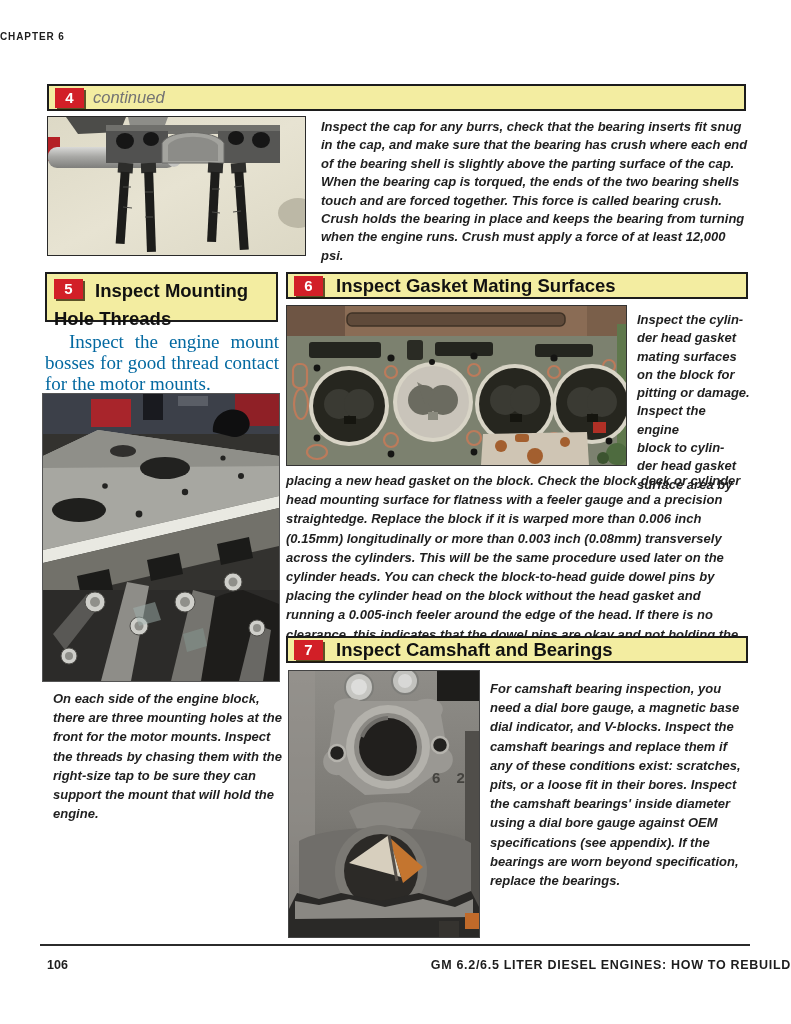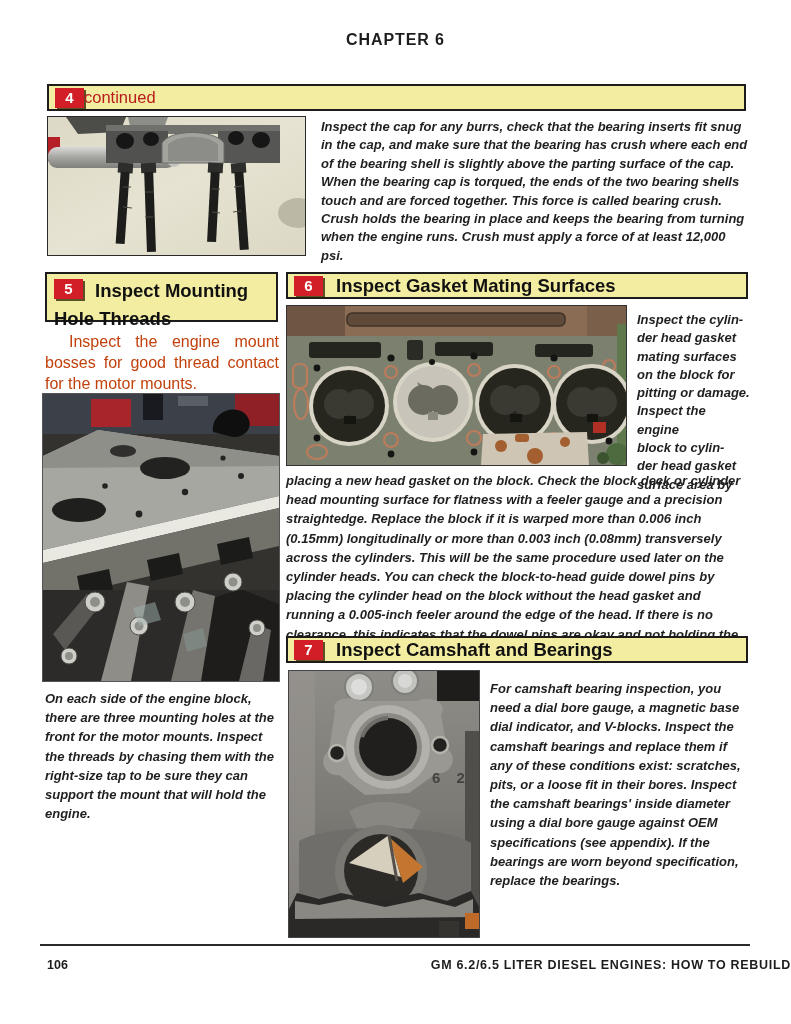--- a/index.html
+++ b/index.html
@@ -4,44 +4,44 @@
 <style>
   * { margin:0; padding:0; box-sizing:border-box; }
   html,body { background:#ffffff; }
   .page {
     position:relative; width:791px; height:1024px; background:#ffffff;
     font-family:"Liberation Sans", sans-serif; overflow:hidden;
     margin:0 auto;
   }
   .chapter-header {
     position:absolute; top:31px; left:0; width:100%;
-    text-align:center; font-weight:bold; font-size:16px;
+    font-weight:bold; font-size:10px;
     letter-spacing:0.9px; color:#1d1d1d;
   }
   .section-bar {
     position:absolute; background:#f3eda1; border:2px solid #1c1c1c;
     display:flex; align-items:center;
   }
   .section-bar.wrap { display:block; }
   .num-box {
     width:29px; height:20px; background:#d21f27; color:#ffffff;
     font-weight:bold; font-size:15px; line-height:20px; text-align:center;
     box-shadow:2px 2px 0 rgba(40,30,0,0.75); flex:0 0 auto;
   }
   .bar-title { font-weight:bold; font-size:18.5px; color:#111; margin-left:13px; white-space:nowrap; }
-  .bar-continued { font-size:16.5px; color:#b91c1c; }
+  .bar-continued { font-style:italic; font-size:16.5px; color:#737373; margin-left:9px; }
   .ital {
     position:absolute; font-style:italic; font-weight:bold;
     font-size:13px; line-height:19.2px; color:#1f1f1f;
   }
   .ital.tight { line-height:18.4px; }
   .prelines { white-space:pre-line; }
   .serif-body {
-    position:absolute; font-family:Liberation Sans, sans-serif;
-    font-size:16px; line-height:21px; color:#c2410c;
+    position:absolute; font-family:Liberation Serif, serif;
+    font-size:19px; line-height:21px; color:#0369a1;
     text-align:justify; text-indent:24px;
   }
   .photo { position:absolute; overflow:hidden; }
   .photo svg { display:block; }
   .footer-rule { position:absolute; left:40px; right:41px; top:944px; border-top:2px solid #2b2b2b; }
   .footer-page { position:absolute; left:47px; top:958px; font-weight:bold; font-size:12.5px; color:#1d1d1d; }
   .footer-title { position:absolute; left:0; top:958px; width:100%; text-align:right; font-weight:bold; font-size:12.5px; letter-spacing:0.7px; color:#1d1d1d; }
 </style>
 </head>
 <body>
@@ -326,19 +326,19 @@
 
       <path d="M0 238 L8 222 L30 228 L52 222 L92 230 L130 222 L158 230 L182 220 L190 236 L190 266 L0 266 Z" fill="#2a2927"></path>
       <path d="M6 230 L30 234 L60 228 L96 236 L134 228 L166 236 L184 228 L184 246 L6 248 Z" fill="#8a8883"></path>
       <rect x="176" y="242" width="14" height="16" fill="#c06a2a"></rect>
       <rect x="150" y="250" width="20" height="16" fill="#35332f"></rect>
     </svg>
   </div>
 
   <div class="ital" style="left:490px; top:679px; width:260px;">For camshaft bearing inspection, you need a dial bore gauge, a magnetic base dial indicator, and V-blocks. Inspect the camshaft bearings and replace them if any of these conditions exist: scratches, pits, or a loose fit in their bores. Inspect the camshaft bearings' inside diameter using a dial bore gauge against OEM specifications (see appendix). If the bearings are worn beyond specification, replace the bearings.</div>
 
-  <div class="ital" style="left:45px; top:689px; width:233px;">On each side of the engine block, there are three mounting holes at the front for the motor mounts. Inspect the threads by chasing them with the right-size tap to be sure they can support the mount that will hold the engine.</div>
+  <div class="ital" style="left:53px; top:689px; width:233px;">On each side of the engine block, there are three mounting holes at the front for the motor mounts. Inspect the threads by chasing them with the right-size tap to be sure they can support the mount that will hold the engine.</div>
 
   <div class="footer-rule"></div>
   <div class="footer-page">106</div>
   <div class="footer-title">GM 6.2/6.5 LITER DIESEL ENGINES: HOW TO REBUILD</div>
 
 </div>
 
 </body></html>

